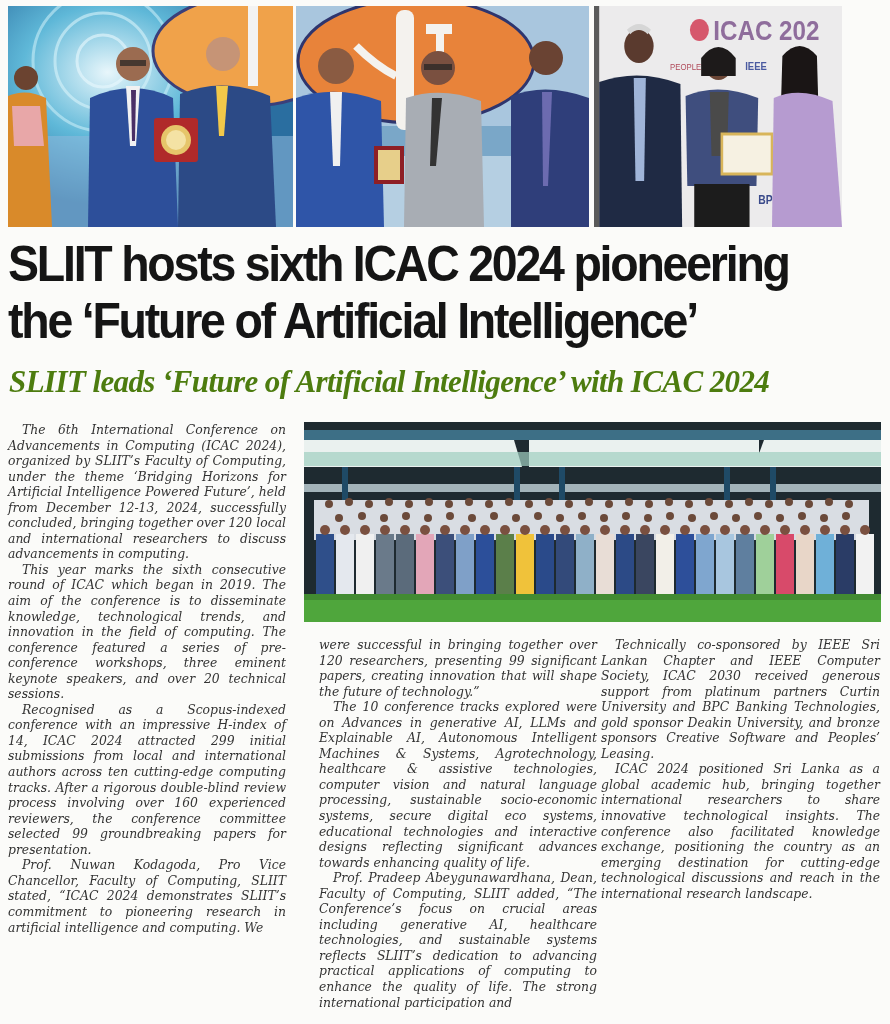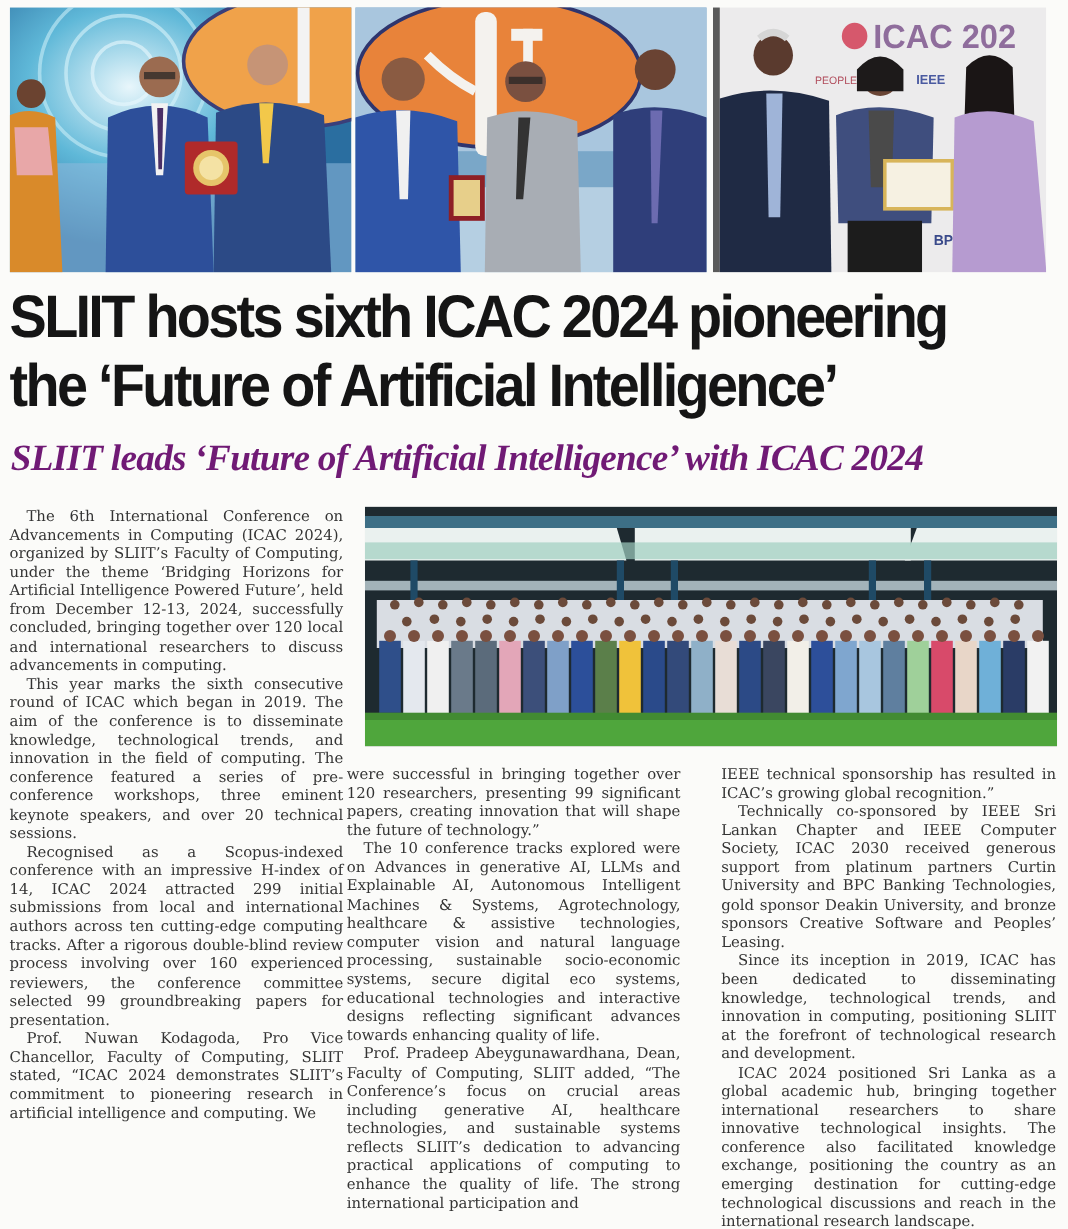--- a/index.html
+++ b/index.html
@@ -4,45 +4,45 @@
 <style>
   * { box-sizing: border-box; margin: 0; padding: 0; }
   html, body { width: 890px; height: 1024px; background: #fbfbf9; overflow: hidden; }
   body { position: relative; font-family: "DejaVu Serif", serif; color: #2a2a2a; }
 
   
   .photo { position: absolute; overflow: hidden; }
   .photo svg { width: 100%; height: 100%; display: block; }
   #photo1 { left: 8px;   top: 6px; width: 285px; height: 221px; }
   #photo2 { left: 296px; top: 6px; width: 293px; height: 221px; }
-  #photo3 { left: 594px; top: 6px; width: 278px; height: 221px; }
+  #photo3 { left: 594px; top: 6px; width: 248px; height: 221px; }
   #photo4 { left: 304px; top: 422px; width: 577px; height: 200px; }
 
   
   .headline {
     position: absolute; left: 8px; top: 236px; width: 880px;
     font-family: "Liberation Sans", sans-serif; font-weight: 700;
     font-size: 50px; line-height: 57px; letter-spacing: -2.4px;
     color: #151515; transform: scaleX(0.93); transform-origin: left top;
     white-space: nowrap;
   }
   .headline span { display: block; }
   .subhead {
     position: absolute; left: 9px; top: 364px;
     font-family: "Liberation Serif", serif; font-style: italic;
     font-size: 31px; line-height: 36px; letter-spacing: -0.6px;
-    color: #701a75; white-space: nowrap;
+    color: #4d7c0f; white-space: nowrap;
   }
 
   
   .col { position: absolute; font-size: 12.4px; line-height: 15.55px; color: #333; text-align: justify; hyphens: manual; }
-  .col p { text-indent: 14px; }
+  .col p { text-indent: 14px; font-style: italic; }
   .col p.cont { text-indent: 0; }
   #col1 { left: 8px;   top: 422px; width: 278px; }
-  #col2 { left: 289px; top: 637px; width: 278px; }
+  #col2 { left: 319px; top: 637px; width: 278px; }
   #col3 { left: 601px; top: 637px; width: 279px; }
 </style>
 </head>
 <body>
 
 <div class="photo" id="photo1">
   <svg viewBox="0 0 285 221" preserveAspectRatio="none">
     <defs>
       <radialGradient id="g1" cx="0.35" cy="0.3" r="0.6">
         <stop offset="0" stop-color="#e8f6fb"></stop>
@@ -286,17 +286,15 @@
   <p>Prof. Nuwan Kodagoda, Pro Vice Chancellor, Faculty of Computing, SLIIT stated, “ICAC 2024 demonstrates SLIIT’s commitment to pioneering research in artificial intelligence and computing. We</p>
 </div>
 
 <div class="col" id="col2">
   <p class="cont">were successful in bringing together over 120 researchers, presenting 99 significant papers, creating innovation that will shape the future of technology.”</p>
   <p>The 10 conference tracks explored were on Advances in generative AI, LLMs and Explainable AI, Autonomous Intelligent Machines &amp; Systems, Agrotechnology, healthcare &amp; assistive technologies, computer vision and natural language processing, sustainable socio-economic systems, secure digital eco systems, educational technologies and interactive designs reflecting significant advances towards enhancing quality of life.</p>
   <p>Prof. Pradeep Abeygunawardhana, Dean, Faculty of Computing, SLIIT added, “The Conference’s focus on crucial areas including generative AI, healthcare technologies, and sustainable systems reflects SLIIT’s dedication to advancing practical applications of computing to enhance the quality of life. The strong international participation and</p>
 </div>
 
 <div class="col" id="col3">
-  <p class="cont">IEEE technical sponsorship has resulted in ICAC’s growing global recognition.”</p>
   <p>Technically co-sponsored by IEEE Sri Lankan Chapter and IEEE Computer Society, ICAC 2030 received generous support from platinum partners Curtin University and BPC Banking Technologies, gold sponsor Deakin University, and bronze sponsors Creative Software and Peoples’ Leasing.</p>
-  <p>Since its inception in 2019, ICAC has been dedicated to disseminating knowledge, technological trends, and innovation in computing, positioning SLIIT at the forefront of technological research and development.</p>
   <p>ICAC 2024 positioned Sri Lanka as a global academic hub, bringing together international researchers to share innovative technological insights. The conference also facilitated knowledge exchange, positioning the country as an emerging destination for cutting-edge technological discussions and reach in the international research landscape.</p>
 </div>
 
 </body></html>

